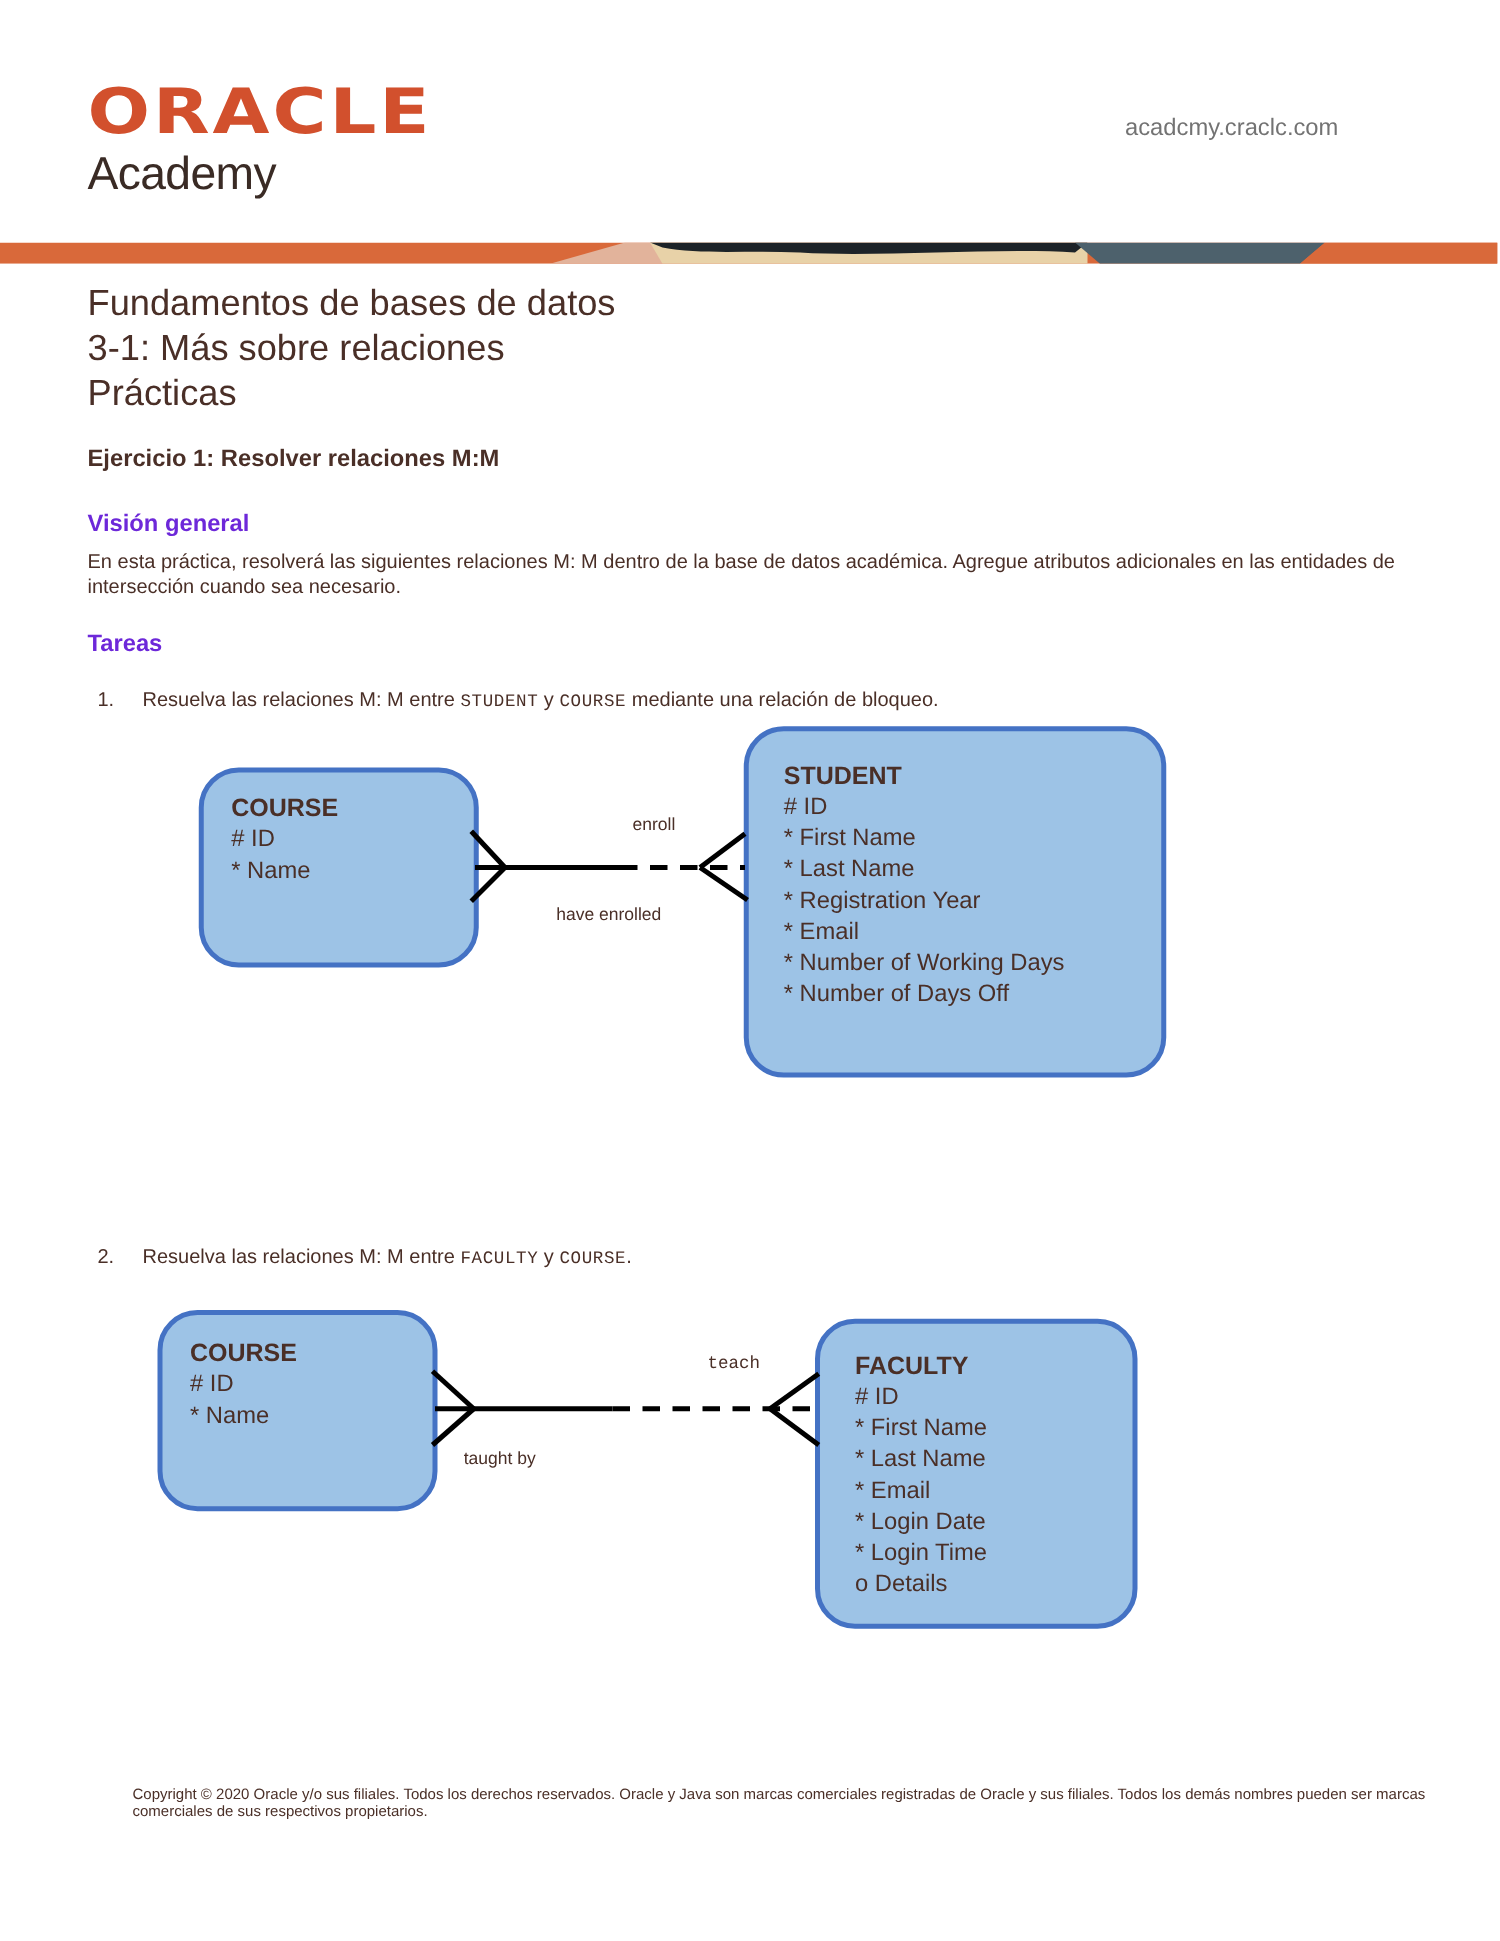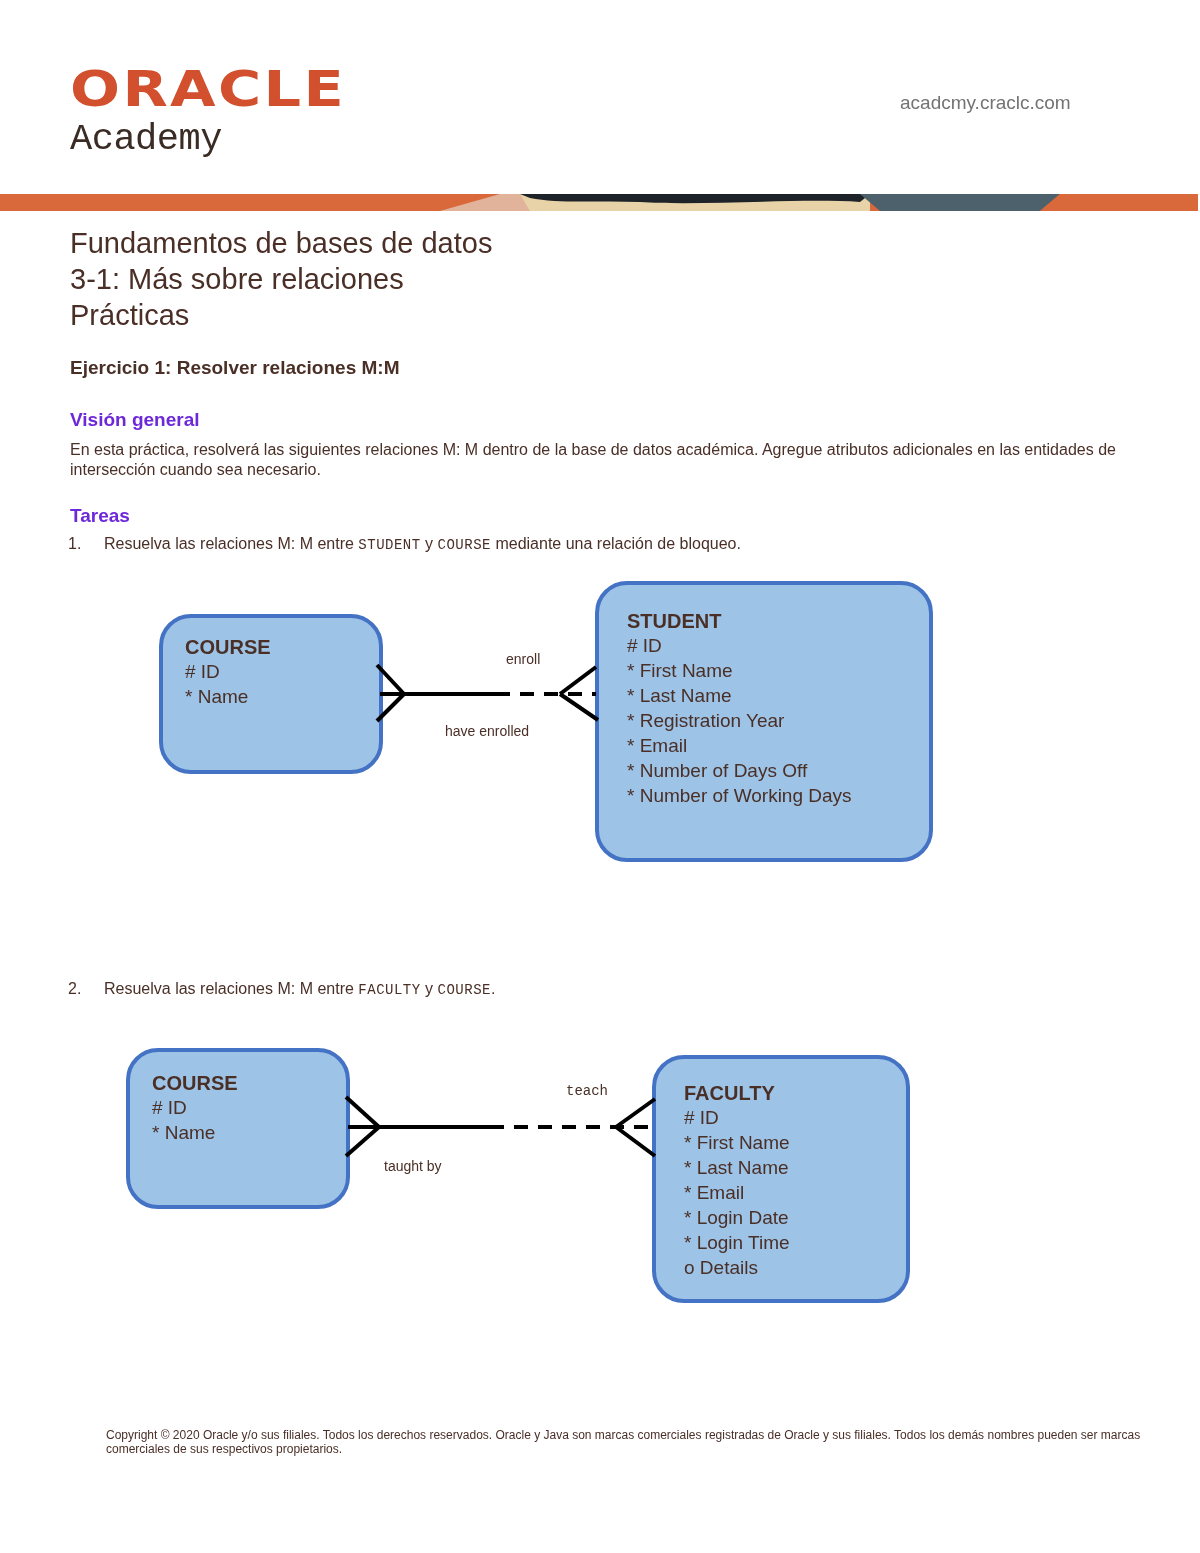--- a/index.html
+++ b/index.html
@@ -3,33 +3,33 @@
 <meta charset="utf-8">
 <style>
   * { box-sizing: border-box; margin: 0; padding: 0; }
   html, body { width: 1200px; height: 1553px; background: #ffffff; overflow: hidden; }
   body { position: relative; font-family: "Liberation Sans", sans-serif; color: #4a2f27; }
 
   .abs { position: absolute; }
 
   
   .logo-oracle { left: 70px; top: 64px; width: 280px; height: 48px; }
-  .logo-academy { left: 70px; top: 118px; font-family: Liberation Mono, monospace; font-size: 37px; color: #3a2b25; letter-spacing: -0.5px; }
+  .logo-academy { left: 70px; top: 118px; font-family: Liberation Sans, sans-serif; font-size: 37px; color: #3a2b25; letter-spacing: -0.5px; }
   .site-url { left: 900px; top: 92px; font-size: 19px; color: #737373; }
 
   .banner { left: 0; top: 194px; width: 1198px; height: 17px; overflow: hidden; }
 
   
   .doc-title { left: 70px; top: 225px; font-size: 29px; line-height: 36px; color: #4a2f27; font-weight: normal; }
   .exercise-title { left: 70px; top: 357px; font-size: 19px; font-weight: bold; color: #4a2f27; }
   .section-h { font-size: 19px; font-weight: bold; color: #6d28d9; }
   .overview-h { left: 70px; top: 409px; }
   .overview-p { left: 70px; top: 440px; width: 1070px; font-size: 16px; line-height: 20px; color: #4a2f27; }
   .tasks-h { left: 70px; top: 505px; }
-  .task { left: 68px; font-size: 16px; color: #4a2f27; }
+  .task { left: 78px; font-size: 16px; color: #4a2f27; margin-top: 17px; }
   .task .num { display: inline-block; width: 36px; }
   .mono { font-family: "Liberation Mono", monospace; font-size: 14px; letter-spacing: 0.5px; }
   .task1 { top: 535px; }
   .task2 { top: 980px; }
 
   
   .entity {
     position: absolute;
     background: #9dc3e6;
     border: 4px solid #4472c4;
@@ -92,22 +92,22 @@
   <div class="attr">* Name</div>
 </div>
 
 <div class="entity e-student">
   <div class="ename">STUDENT</div>
   <div class="attr"># ID</div>
   <div class="attr">* First Name</div>
   <div class="attr">* Last Name</div>
   <div class="attr">* Registration Year</div>
   <div class="attr">* Email</div>
+  <div class="attr">* Number of Working Days</div>
   <div class="attr">* Number of Days Off</div>
-  <div class="attr">* Number of Working Days</div>
 </div>
 
 <div class="abs rel-label" style="left:506px; top:651px;">enroll</div>
 <div class="abs rel-label" style="left:405px; top:723px;margin-left:40px;">have enrolled</div>
 
 <div class="abs task task2">
   <span class="num">2.</span><span>Resuelva las relaciones M: M entre </span><span class="mono">FACULTY</span><span> y </span><span class="mono">COURSE</span><span>.</span>
 </div>
 
 <div class="entity e-course2">
@@ -121,21 +121,21 @@
   <div class="attr"># ID</div>
   <div class="attr">* First Name</div>
   <div class="attr">* Last Name</div>
   <div class="attr">* Email</div>
   <div class="attr">* Login Date</div>
   <div class="attr">* Login Time</div>
   <div class="attr">o Details</div>
 </div>
 
 <div class="abs rel-label" style="left:566px; top:1083px;font-family:Liberation Mono, monospace;">teach</div>
-<div class="abs rel-label" style="left:371px; top:1158px;margin-left:13px;">taught by</div>
+<div class="abs rel-label" style="left:371px; top:1158px;">taught by</div>
 
 <svg class="lines" viewBox="0 0 1200 1553">
   <g stroke="#000" stroke-width="4" fill="none" stroke-linecap="butt">
 
     <g>
       <line x1="377" y1="665" x2="404" y2="694"></line>
       <line x1="377" y1="721" x2="404" y2="694"></line>
       <line x1="380" y1="694" x2="404" y2="694"></line>
     </g>
     <line x1="404" y1="694" x2="496" y2="694"></line>

